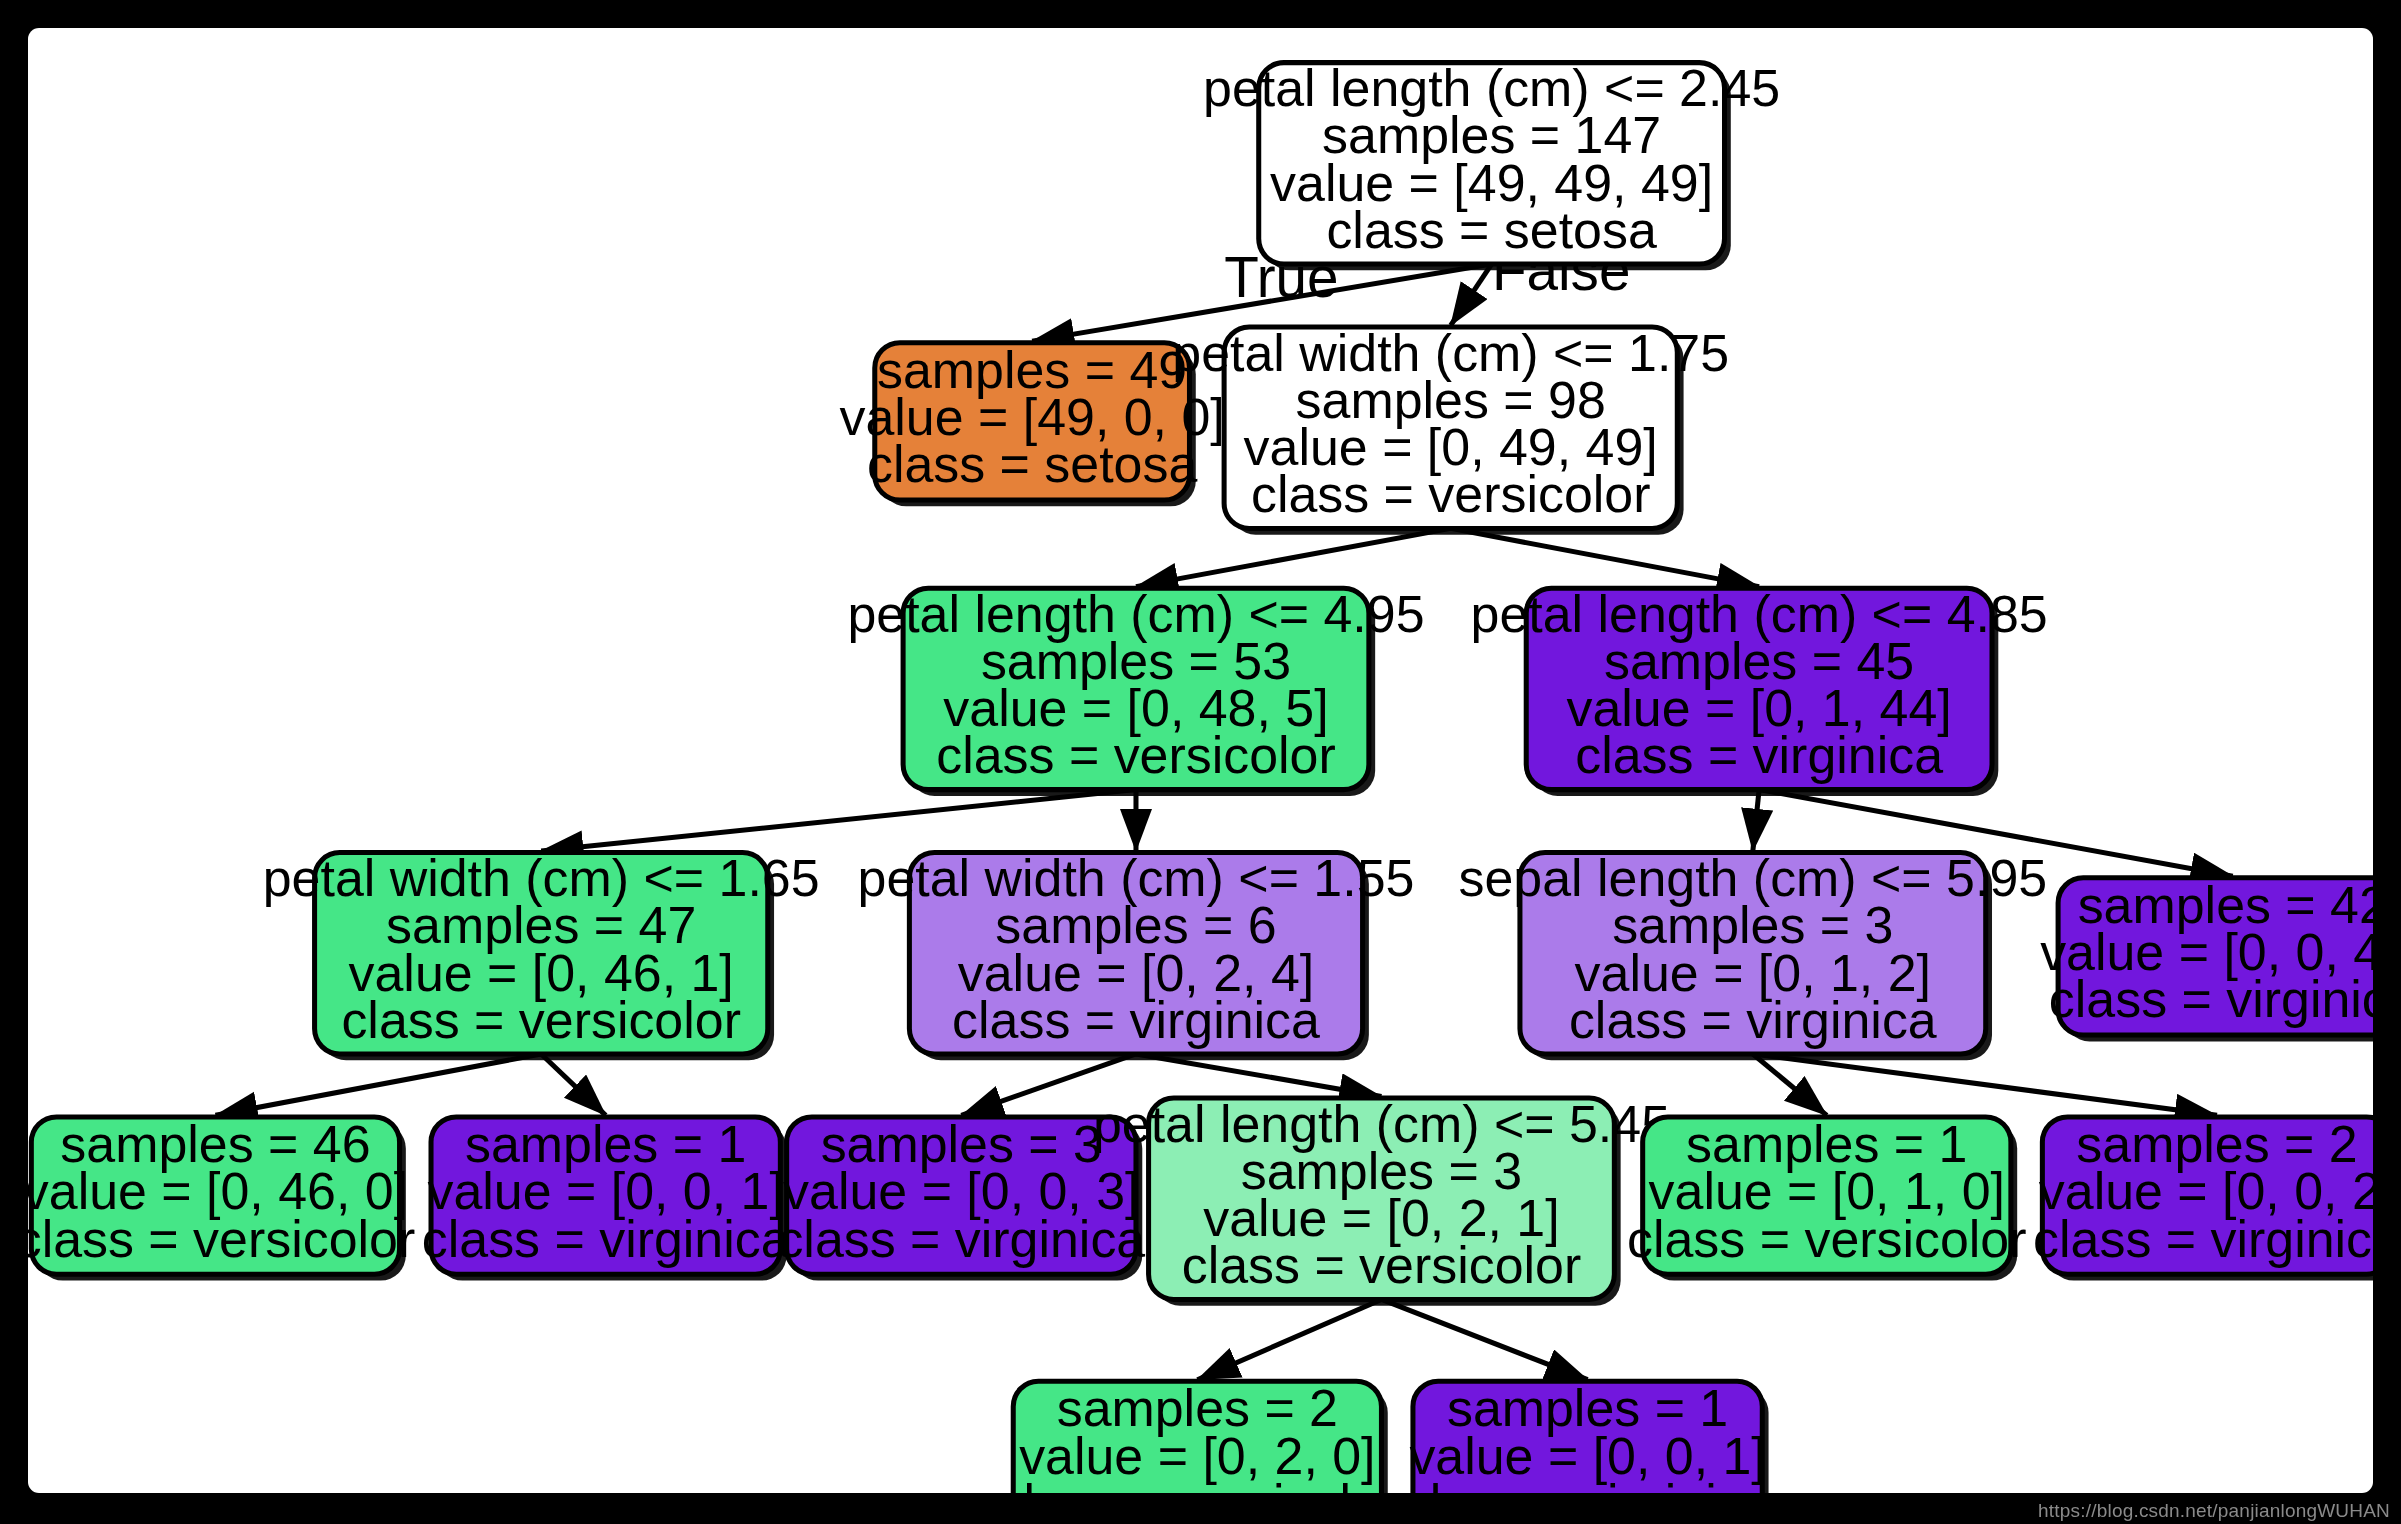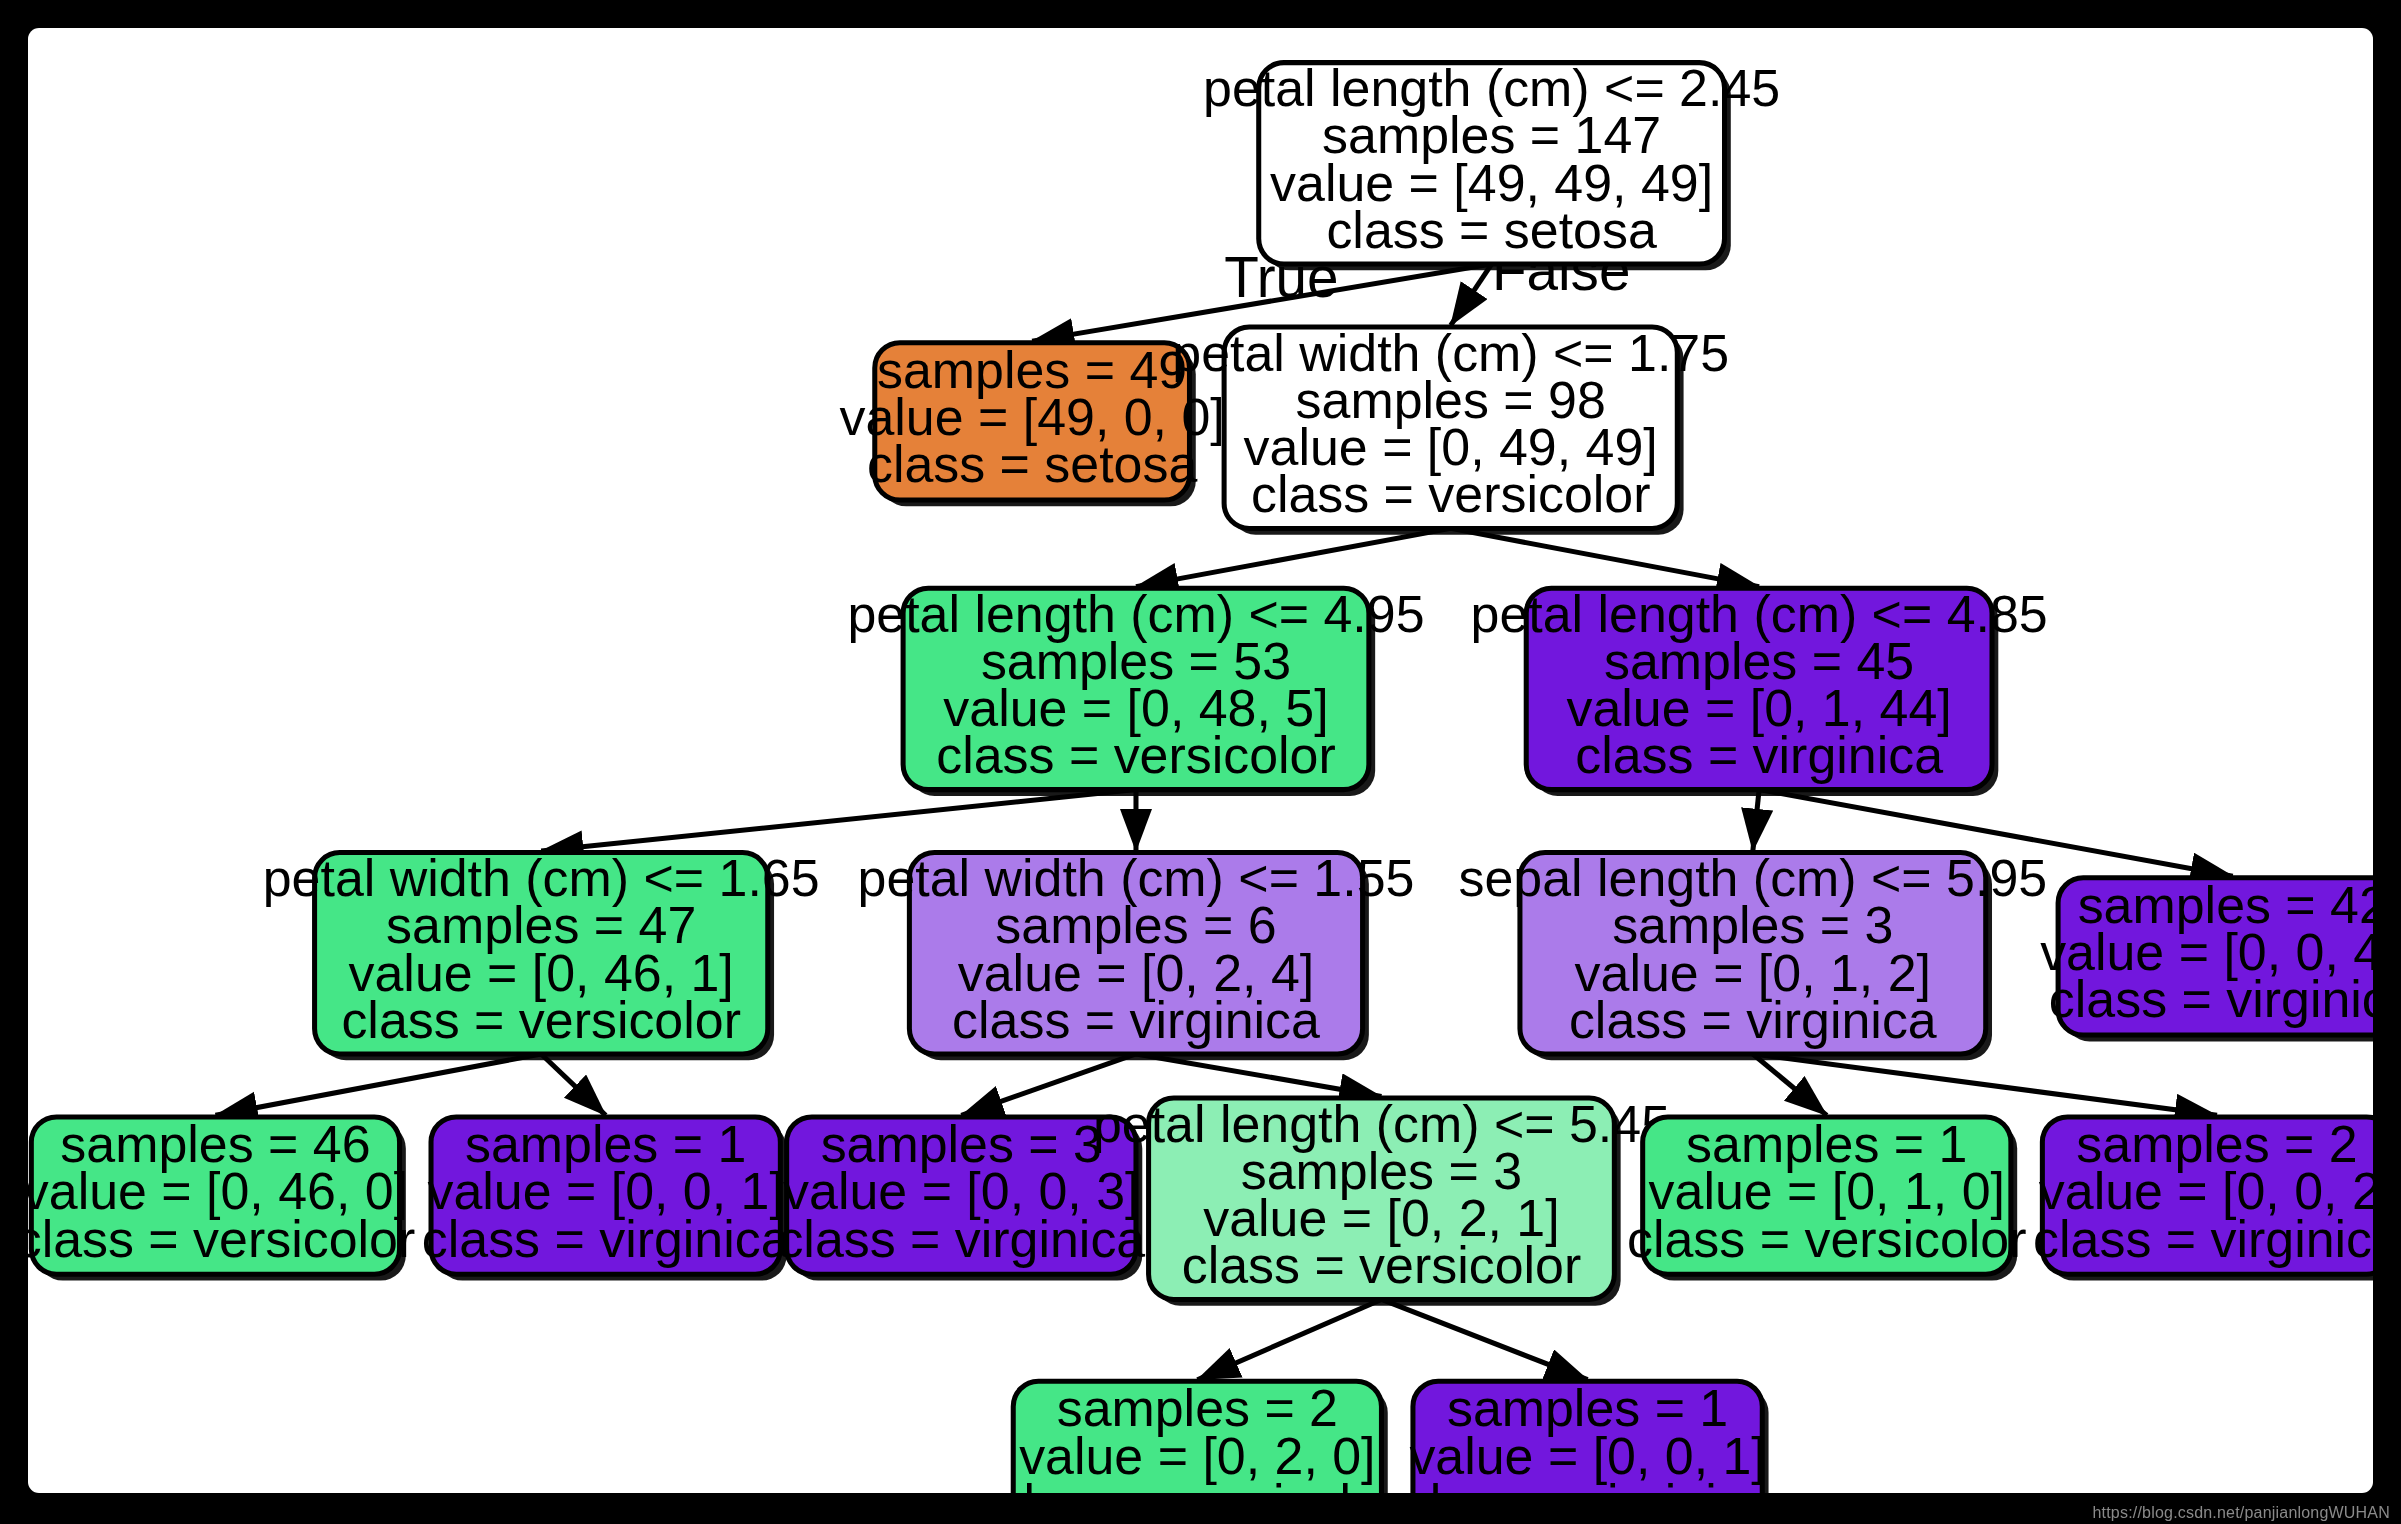--- a/index.html
+++ b/index.html
@@ -55,21 +55,21 @@
     font-size: 36px;
     fill: #000000;
     text-anchor: middle;
   }
   #watermark {
     position: absolute;
     right: 11px;
     bottom: 3.1px;
     color: #8a8a8a;
     font-family: "Liberation Sans", sans-serif;
-    font-size: 16px;
+    font-size: 19px;
     letter-spacing: 0.2px;
     white-space: nowrap;
   }
 </style>
 </head>
 <body>
 
 <div id="frame">
   <div id="canvas">
     <svg id="tree-svg" viewBox="0 0 1490 931" preserveAspectRatio="xMidYMid meet">

